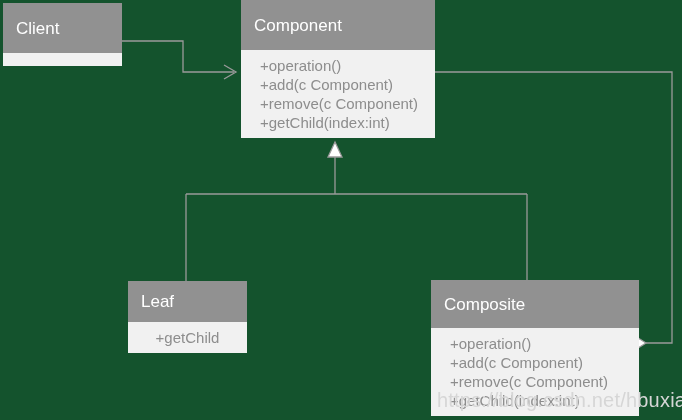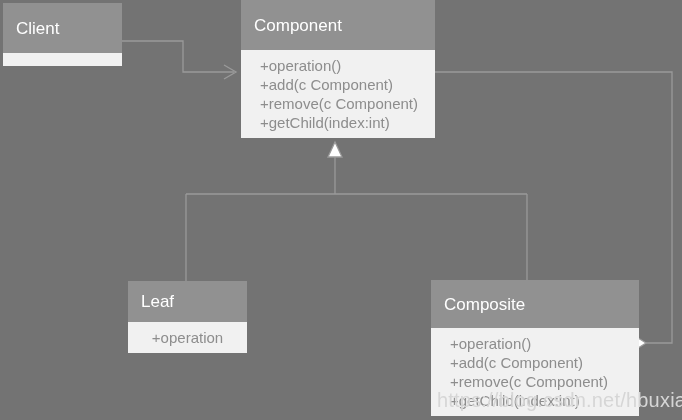--- a/index.html
+++ b/index.html
@@ -7,21 +7,21 @@
     padding: 0;
     background: #ffffff;
   }
   body {
     font-family: "Liberation Sans", "DejaVu Sans", sans-serif;
   }
   #canvas {
     position: relative;
     width: 682px;
     height: 420px;
-    background: #737373;
+    background: #14532d;
     overflow: hidden;
   }
   .uml-class {
     position: absolute;
     box-sizing: border-box;
   }
   .uml-header {
     background: #919191;
     color: #ffffff;
     font-size: 17px;
@@ -127,21 +127,21 @@
       <div class="member">+operation()</div>
       <div class="member">+add(c Component)</div>
       <div class="member">+remove(c Component)</div>
       <div class="member">+getChild(index:int)</div>
     </div>
   </div>
 
   <div class="uml-class" id="class-leaf">
     <div class="uml-header">Leaf</div>
     <div class="uml-body centered">
-      <div class="member">+operation</div>
+      <div class="member">+getChild</div>
     </div>
   </div>
 
   <div class="uml-class" id="class-composite">
     <div class="uml-header">Composite</div>
     <div class="uml-body">
       <div class="member">+operation()</div>
       <div class="member">+add(c Component)</div>
       <div class="member">+remove(c Component)</div>
       <div class="member">+getChild(index:int)</div>

